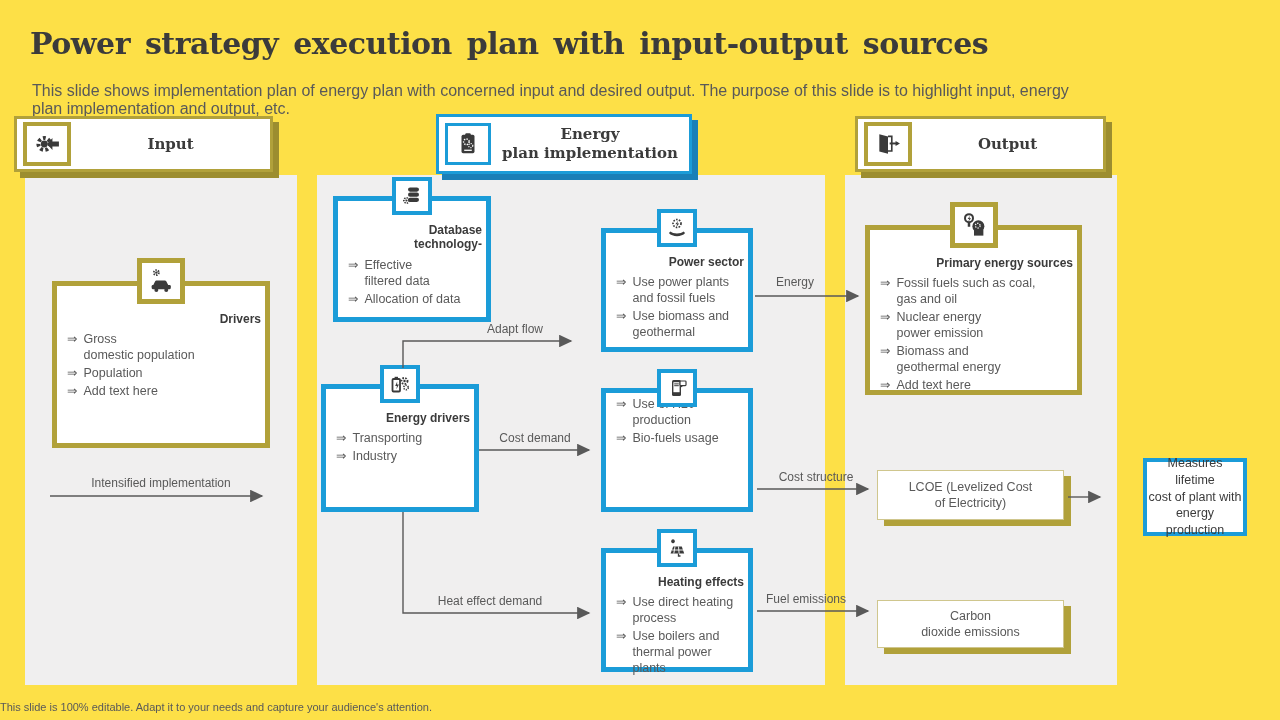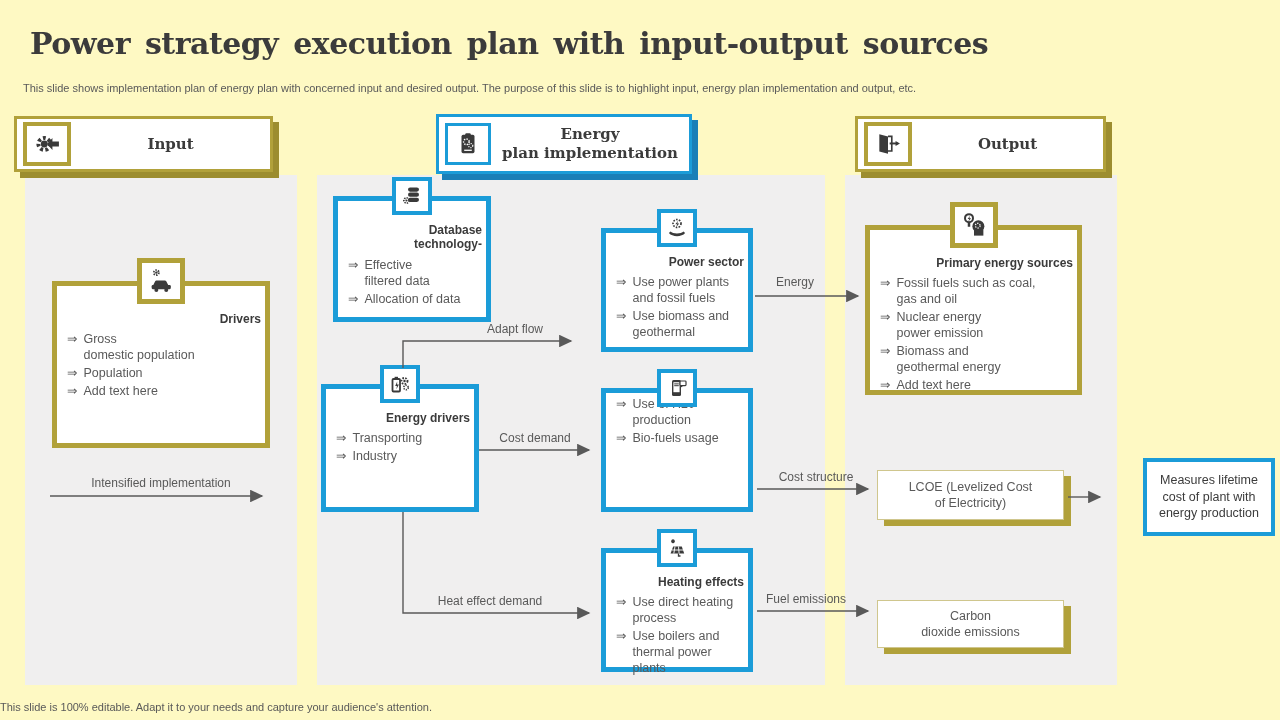--- a/index.html
+++ b/index.html
@@ -1,25 +1,25 @@
 <!DOCTYPE html>
 <html style="--gold: #b1a13a; --gold2: #9c8d2f; --goldline: #cfc68d; --blue: #1b9cd8; --blue2: #1a7fb7; --ink: #3b3b3b; --gray: #595959; --panel: #f0efef;"><head>
 <meta charset="utf-8">
 <style>
   html,body{margin:0;padding:0;background:#fff;}
-  .slide{position:relative;width:1280px;height:720px;background:#fef9c3;overflow:hidden;
+  .slide{position:relative;width:1280px;height:720px;background:#fde047;overflow:hidden;
          font-family:"Liberation Sans",sans-serif;}
   .pre{white-space:pre-line;}
 
   
   .title{position:absolute;left:30px;top:26px;width:1100px;margin:0;
          font-family:"DejaVu Serif",serif;font-weight:bold;font-size:30px;
          color:var(--ink);letter-spacing:-0.5px;word-spacing:5px;}
-  .subtitle{position:absolute;left:23px;top:82px;width:1050px;margin:0;
-            font-size:11px;color:var(--gray);}
+  .subtitle{position:absolute;left:32px;top:82px;width:1050px;margin:0;
+            font-size:16px;color:var(--gray);}
 
   
   .col{position:absolute;top:175px;height:510px;background:var(--panel);}
   .col-in{left:25px;width:272px;}
   .col-mid{left:317px;width:508px;}
   .col-out{left:845px;width:272px;}
 
   
   .hdr{position:absolute;height:50px;background:#fff;display:flex;align-items:center;}
   .hdr.gold{border:3px solid var(--gold);box-shadow:6px 6px 0 var(--gold2);}
@@ -294,21 +294,21 @@
           <span class="glyph">⇒</span>
           <span class="btxt">Add text here</span>
         </div>
       </div>
   </div>
 
   <div class="card pre" style="left:877px;top:470px;width:187px;height:50px;">LCOE (Levelized Cost
 of Electricity)</div>
   <div class="card pre" style="left:877px;top:600px;width:187px;height:48px;">Carbon
 dioxide emissions</div>
-  <div class="card-blue pre" style="left:1143px;top:458px;width:132px;height:78px;">Measures lifetime
+  <div class="card-blue pre" style="left:1143px;top:458px;width:104px;height:78px;">Measures lifetime
 cost of plant with
 energy production</div>
 
   <svg class="wires" width="1280" height="720">
     <defs>
       <marker id="ah" markerWidth="10" markerHeight="9" refX="8.5" refY="4.5" orient="auto">
         <path d="M0 0 L9.5 4.5 L0 9 Z" fill="#595959"></path>
       </marker>
     </defs>
     <g stroke="#595959" stroke-width="1.4" fill="none">

